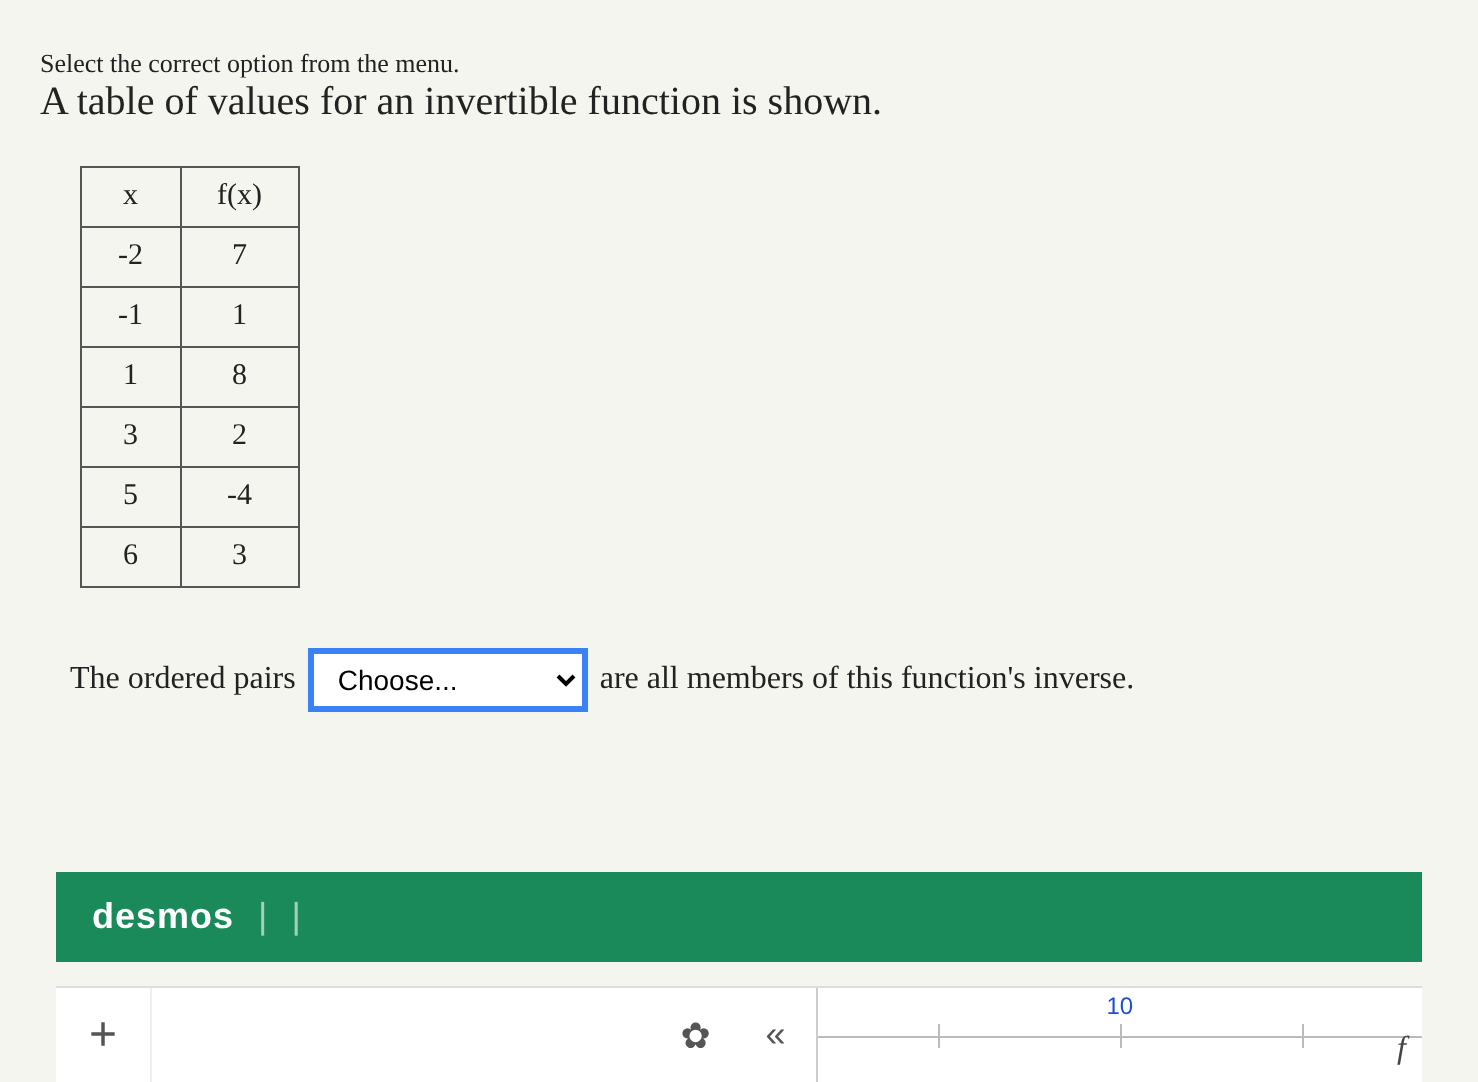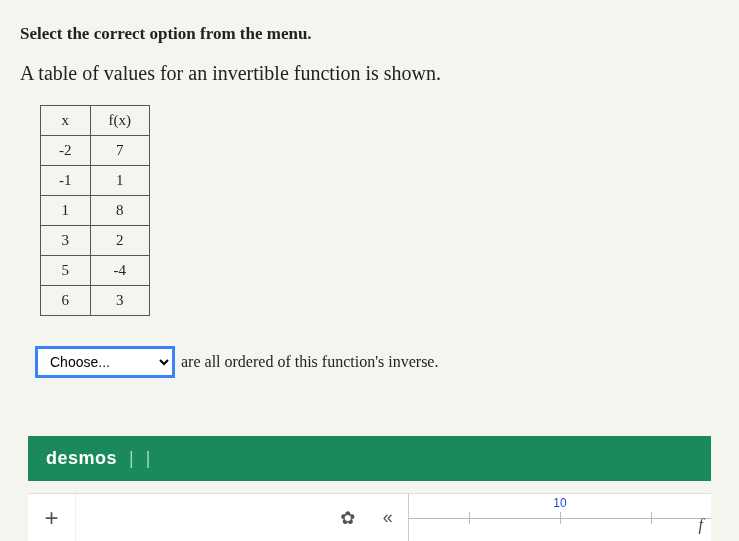--- a/index.html
+++ b/index.html
@@ -9,23 +9,22 @@
       width: 739px;
       height: 541px;
       position: relative;
       overflow: hidden;
       color: #222;
     }
     .content {
       padding: 24px 20px 0 20px;
     }
     .instruction {
-      font-size: 17px;
-      font-weight: bold;
-      margin-bottom: 18px;
+      font-size: 13px;
+      font-weight: normal;
     }
     .subtext {
       font-size: 20px;
       margin-bottom: 20px;
     }
     table.data-table {
       border-collapse: collapse;
       margin-left: 20px;
       margin-bottom: 30px;
     }
@@ -184,24 +183,25 @@
       <td>-4</td>
     </tr>
     <tr>
       <td>6</td>
       <td>3</td>
     </tr>
   </tbody>
     </table>
 
   <div class="answer-line">
+    <span>The ordered pairs</span>
     <select class="dropdown">
       <option>Choose...</option>
     </select>
-    <span>are all ordered of this function's inverse.</span>
+    <span>are all members of this function's inverse.</span>
   </div>
 </div>
 
 <div class="desmos-bar">
   <span class="desmos-logo">desmos</span>
   <span class="sep">|</span>
   <span class="sep">|</span>
 </div>
 
 <div class="graph-toolbar">

